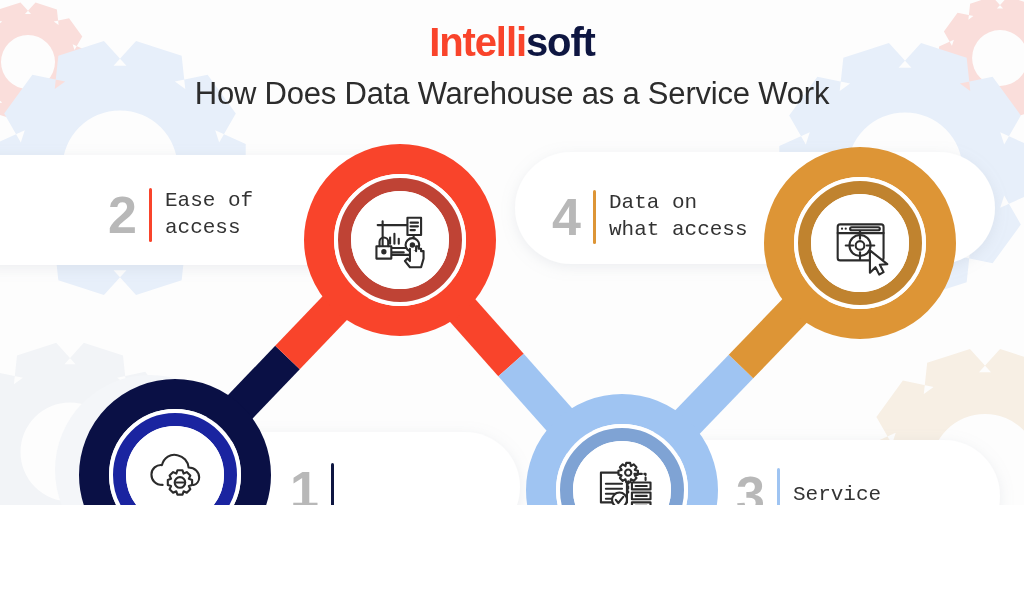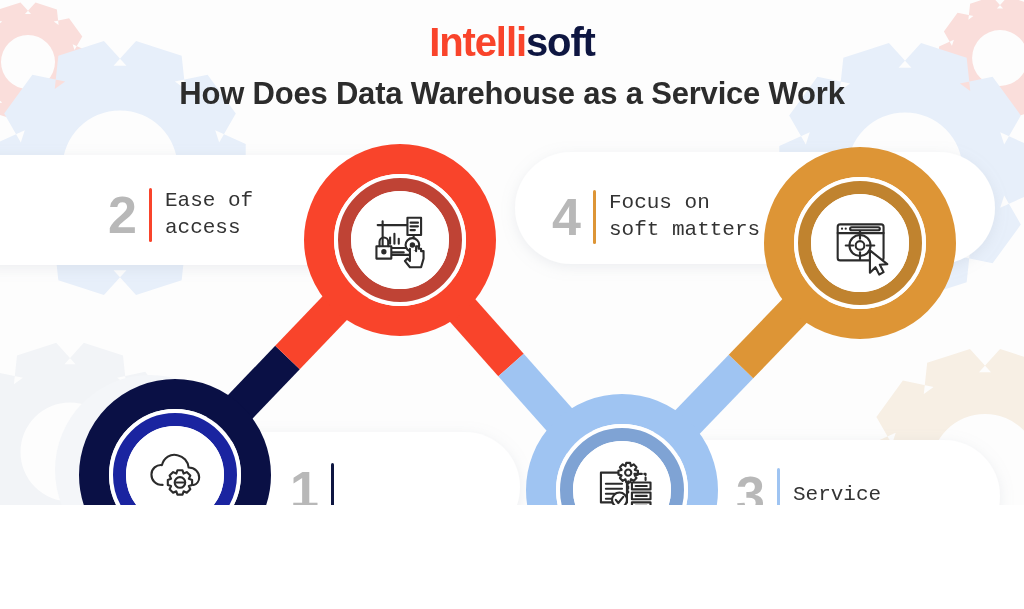--- a/index.html
+++ b/index.html
@@ -12,21 +12,21 @@
   #stage{position:absolute;left:0;top:0;width:1024px;height:505px;overflow:hidden;background:#fdfdfd;}
 
   
   .bg-layer{position:absolute;left:0;top:0;width:1024px;height:609px;z-index:0;}
 
   
   .header{position:absolute;left:0;top:0;width:1024px;z-index:5;text-align:center;}
   .logo{margin-top:22px;font-size:40px;font-weight:bold;letter-spacing:-1.1px;line-height:1;}
   .logo .a{color:#F9442B;}
   .logo .b{color:#0E1641;}
-  .title{margin-top:14px;font-size:31px;color:#2c2c2c;font-weight:700;letter-spacing:-0.2px;}
+  .title{margin-top:14px;font-size:31px;color:#2c2c2c;font-weight:400;letter-spacing:-0.2px;}
 
   
   #diagram{position:absolute;left:0;top:0;width:1024px;height:609px;z-index:3;}
   #cards{position:absolute;left:0;top:0;width:1024px;height:609px;z-index:2;}
   #labels{position:absolute;left:0;top:0;width:1024px;height:609px;z-index:6;}
   #icons{position:absolute;left:0;top:0;width:1024px;height:609px;z-index:7;}
 
   .label{position:absolute;display:flex;align-items:center;}
   .lab-num{font-size:52px;font-weight:bold;color:#b8b8b8;line-height:1;margin-right:12px;
            font-family:"Liberation Sans", sans-serif;}
@@ -193,19 +193,19 @@
       <span class="lab-div" style="background:#9FC4F2;"></span>
       <span class="lab-txt">
         <span>Service</span><br>
       </span>
     </div>
 
     <div class="label" style="left:552px;top:190px;">
       <span class="lab-num">4</span>
       <span class="lab-div" style="background:#DD9536;"></span>
       <span class="lab-txt">
-        <span>Focus on</span><br>
-        <span>soft matters</span>
+        <span>Data on</span><br>
+        <span>what access</span>
       </span>
     </div>
 
   </div>
 </div>
 
 </body></html>

